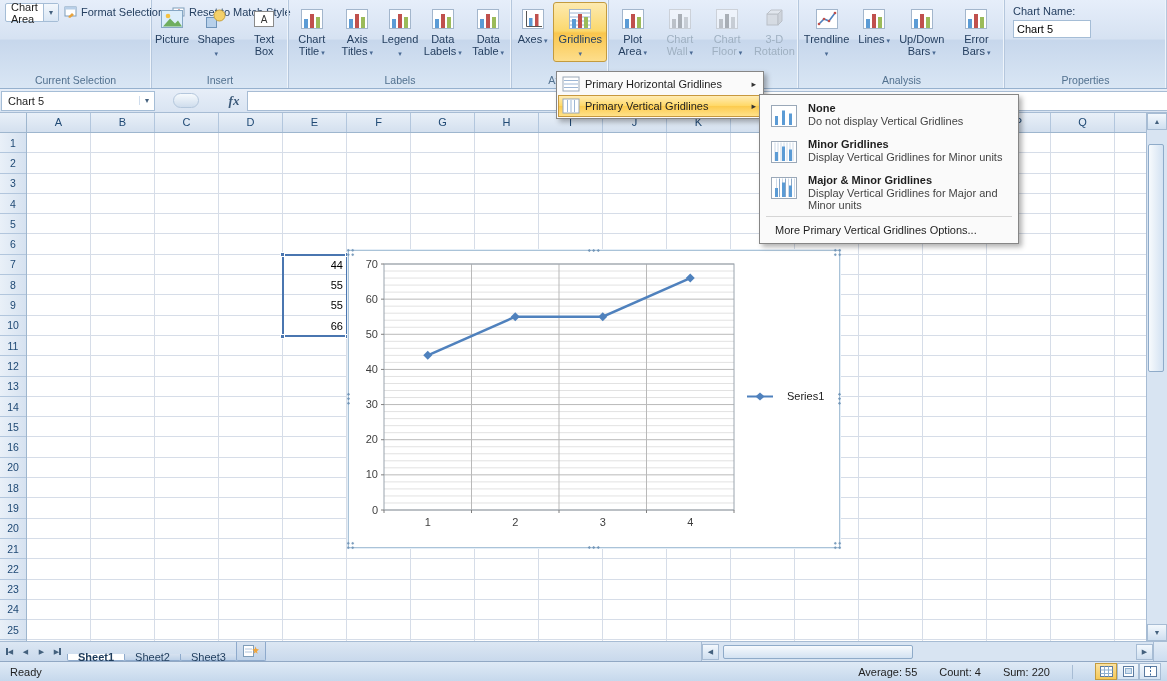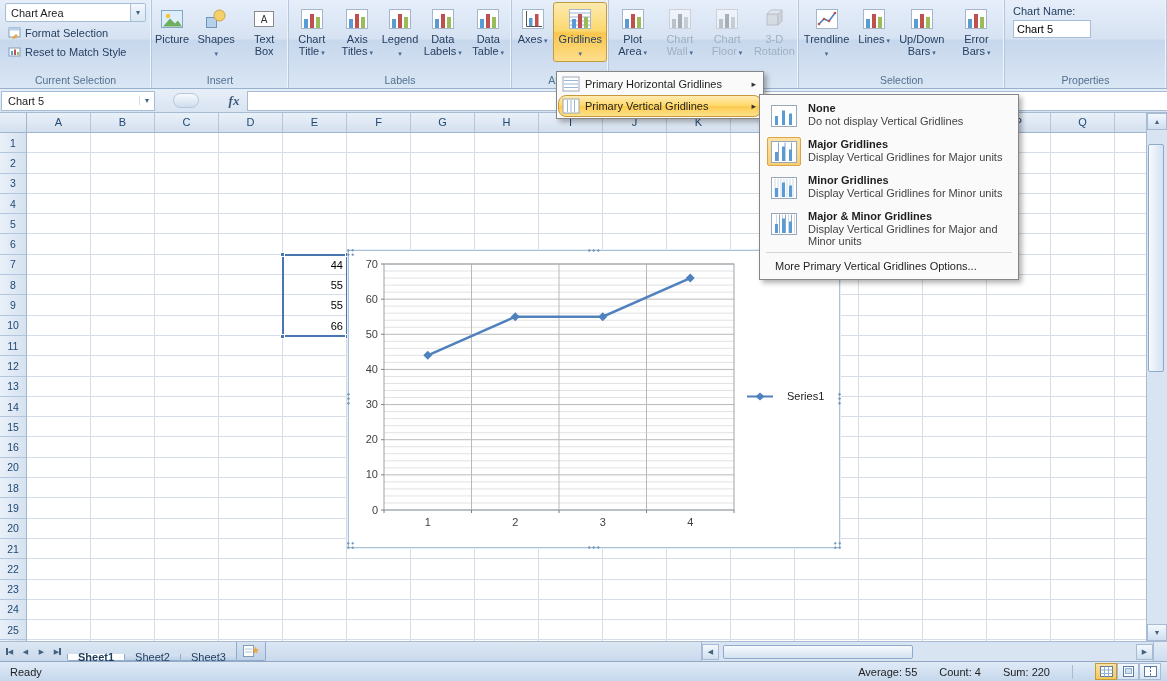--- a/index.html
+++ b/index.html
@@ -16,21 +16,21 @@
   .rg-caption { position:absolute; left:0; right:0; bottom:2px; text-align:center; font-size:10.5px; color:#52718f; white-space:nowrap; }
   .bigbtn { display:flex; flex-direction:column; align-items:center; padding:3px 2px 2px; border:1px solid transparent; border-radius:3px; min-width:40px; max-width:54px; }
   .bigbtn.active { background:linear-gradient(#fdeab0, #fbd86d 48%, #f9c64d 52%, #fdde8c); border-color:#c39b3f; }
   .bicon, .bicon svg { width:26px; height:26px; display:block; }
   .blabel { margin-top:2px; text-align:center; line-height:11.5px; color:#264061; max-width:50px; }
   .bigbtn.disabled .blabel { color:#9fb0c1; }
   .bigbtn.disabled .bicon { filter:grayscale(1) opacity(.45); }
   .darr { font-size:7px; color:#4a6a94; }
 
   .g-cursel { width:152px; }
-  .cursel-content { padding:3px 5px 0; display:flex; flex-direction:column; gap:2px; }
+  .cursel-content { padding:3px 5px 0; display:flex; gap:2px; }
   .combo { height:19px; background:#fff; border:1px solid #a5bdd6; border-radius:2px; display:flex; align-items:center; }
   .combo-text { flex:1; padding:0 5px; }
   .combo-btn { width:15px; height:100%; display:flex; align-items:center; justify-content:center;
     background:linear-gradient(#f2f7fc,#d9e6f4); border-left:1px solid #a5bdd6; font-size:8px; color:#44617e; }
   .sbtn { height:17px; display:flex; align-items:center; gap:4px; padding:0 3px; border-radius:2px; color:#264061; white-space:nowrap; }
   .sicon svg { width:13px; height:13px; display:block; }
 
   #g-insert { width:137px; } #g-labels { width:223px; } #g-axes { width:97px; }
   #g-background { width:190px; } #g-analysis { width:206px; } .g-props { flex:1; }
   .props-content { padding:5px 8px; }
@@ -89,21 +89,21 @@
   .hd-l { left:-3px; top:50%; width:5px; height:14px; margin-top:-7px; }
   .hd-r { right:-3px; top:50%; width:5px; height:14px; margin-top:-7px; }
   .hd-tl { left:-3px; top:-3px; width:9px; height:9px; }
   .hd-tr { right:-3px; top:-3px; width:9px; height:9px; }
   .hd-bl { left:-3px; bottom:-3px; width:9px; height:9px; }
   .hd-br { right:-3px; bottom:-3px; width:9px; height:9px; }
 
   
   .menu { position:absolute; background:#fafafa; border:1px solid #868686; box-shadow:3px 3px 5px rgba(0,0,0,.3); padding:1px; }
   #gridlines-menu { left:556px; top:71px; width:208px; z-index:50; }
-  .menu-item { height:22px; display:flex; align-items:center; gap:5px; padding:0 3px; border:1px solid transparent; border-radius:8px; }
+  .menu-item { height:22px; display:flex; align-items:center; gap:5px; padding:0 3px; border:1px solid transparent; border-radius:0; }
   .menu-item.hl { background:linear-gradient(#ffecb5,#ffd968 48%,#fccb4f 52%,#ffe28a); border-color:#c7983e; }
   .mi-icon svg { width:18px; height:16px; display:block; }
   .mi-label { flex:1; }
   .mi-arrow { font-size:9px; color:#333; padding-right:2px; }
   #vgl-submenu { left:759px; top:94px; width:260px; z-index:51; padding:2px 1px; }
   .sub-item { display:flex; gap:7px; padding:4px 6px 3px; align-items:flex-start; }
   .sub-icon { flex:0 0 34px; height:29px; display:flex; align-items:center; justify-content:center;
     border:1px solid transparent; border-radius:2px; }
   .sub-icon svg { width:28px; height:24px; display:block; }
   .sub-icon.sel { background:linear-gradient(#fde3a7,#f9cf74); border-color:#dba646; }
@@ -398,21 +398,21 @@
               <svg viewBox="0 0 26 26">
                 <rect x="2.5" y="3.5" width="21" height="19" fill="#ffffff" stroke="#a3b6cc"></rect>
                 <rect x="5" y="13" width="4" height="9" fill="#5b9bd5"></rect>
                 <rect x="11" y="8" width="4" height="14" fill="#c0504d"></rect>
                 <rect x="17" y="11" width="4" height="11" fill="#9bbb59"></rect>
               </svg>
             </span>
             <span class="blabel">Error Bars<span class="darr"> ▾</span></span>
           </div>
         </div>
-      <div class="rg-caption">Selection</div>
+      <div class="rg-caption">Analysis</div>
     </div>
     <div class="rgroup g-props">
       <div class="props-content">
         <div class="props-label">Chart Name:</div>
         <input class="props-input" value="Chart 5" style="">
       </div>
       <div class="rg-caption">Properties</div>
     </div>
   </div>
 
@@ -706,37 +706,20 @@
               <rect x="12" y="6.5" width="3" height="14.5" fill="#5b9bd5"></rect>
               <rect x="19" y="9.5" width="3" height="11.5" fill="#5b9bd5"></rect>
             </svg>
           </span>
           <span class="sub-text">
             <b>None</b>
             <span class="sub-desc">Do not display Vertical Gridlines</span>
           </span>
         </div>
         <div class="sub-item">
-          <span class="sub-icon sel">
-            <svg viewBox="0 0 28 24">
-              <rect x="1.5" y="1.5" width="25" height="21" fill="#ffffff" stroke="#9aa8b8"></rect>
-              <line x1="8.5" x2="8.5" y1="2.5" y2="21" stroke="#8aa8c8"></line>
-              <line x1="15" x2="15" y1="2.5" y2="21" stroke="#8aa8c8"></line>
-              <line x1="21.5" x2="21.5" y1="2.5" y2="21" stroke="#8aa8c8"></line>
-              <rect x="5" y="12" width="3" height="9" fill="#5b9bd5"></rect>
-              <rect x="12" y="6.5" width="3" height="14.5" fill="#5b9bd5"></rect>
-              <rect x="19" y="9.5" width="3" height="11.5" fill="#5b9bd5"></rect>
-            </svg>
-          </span>
-          <span class="sub-text">
-            <b>Major Gridlines</b>
-            <span class="sub-desc">Display Vertical Gridlines for Major units</span>
-          </span>
-        </div>
-        <div class="sub-item">
           <span class="sub-icon">
             <svg viewBox="0 0 28 24">
               <rect x="1.5" y="1.5" width="25" height="21" fill="#ffffff" stroke="#9aa8b8"></rect>
               <line x1="5" x2="5" y1="2.5" y2="21" stroke="#ccd9e8"></line>
               <line x1="8" x2="8" y1="2.5" y2="21" stroke="#ccd9e8"></line>
               <line x1="11" x2="11" y1="2.5" y2="21" stroke="#ccd9e8"></line>
               <line x1="14" x2="14" y1="2.5" y2="21" stroke="#ccd9e8"></line>
               <line x1="17" x2="17" y1="2.5" y2="21" stroke="#ccd9e8"></line>
               <line x1="20" x2="20" y1="2.5" y2="21" stroke="#ccd9e8"></line>
               <line x1="23" x2="23" y1="2.5" y2="21" stroke="#ccd9e8"></line>

